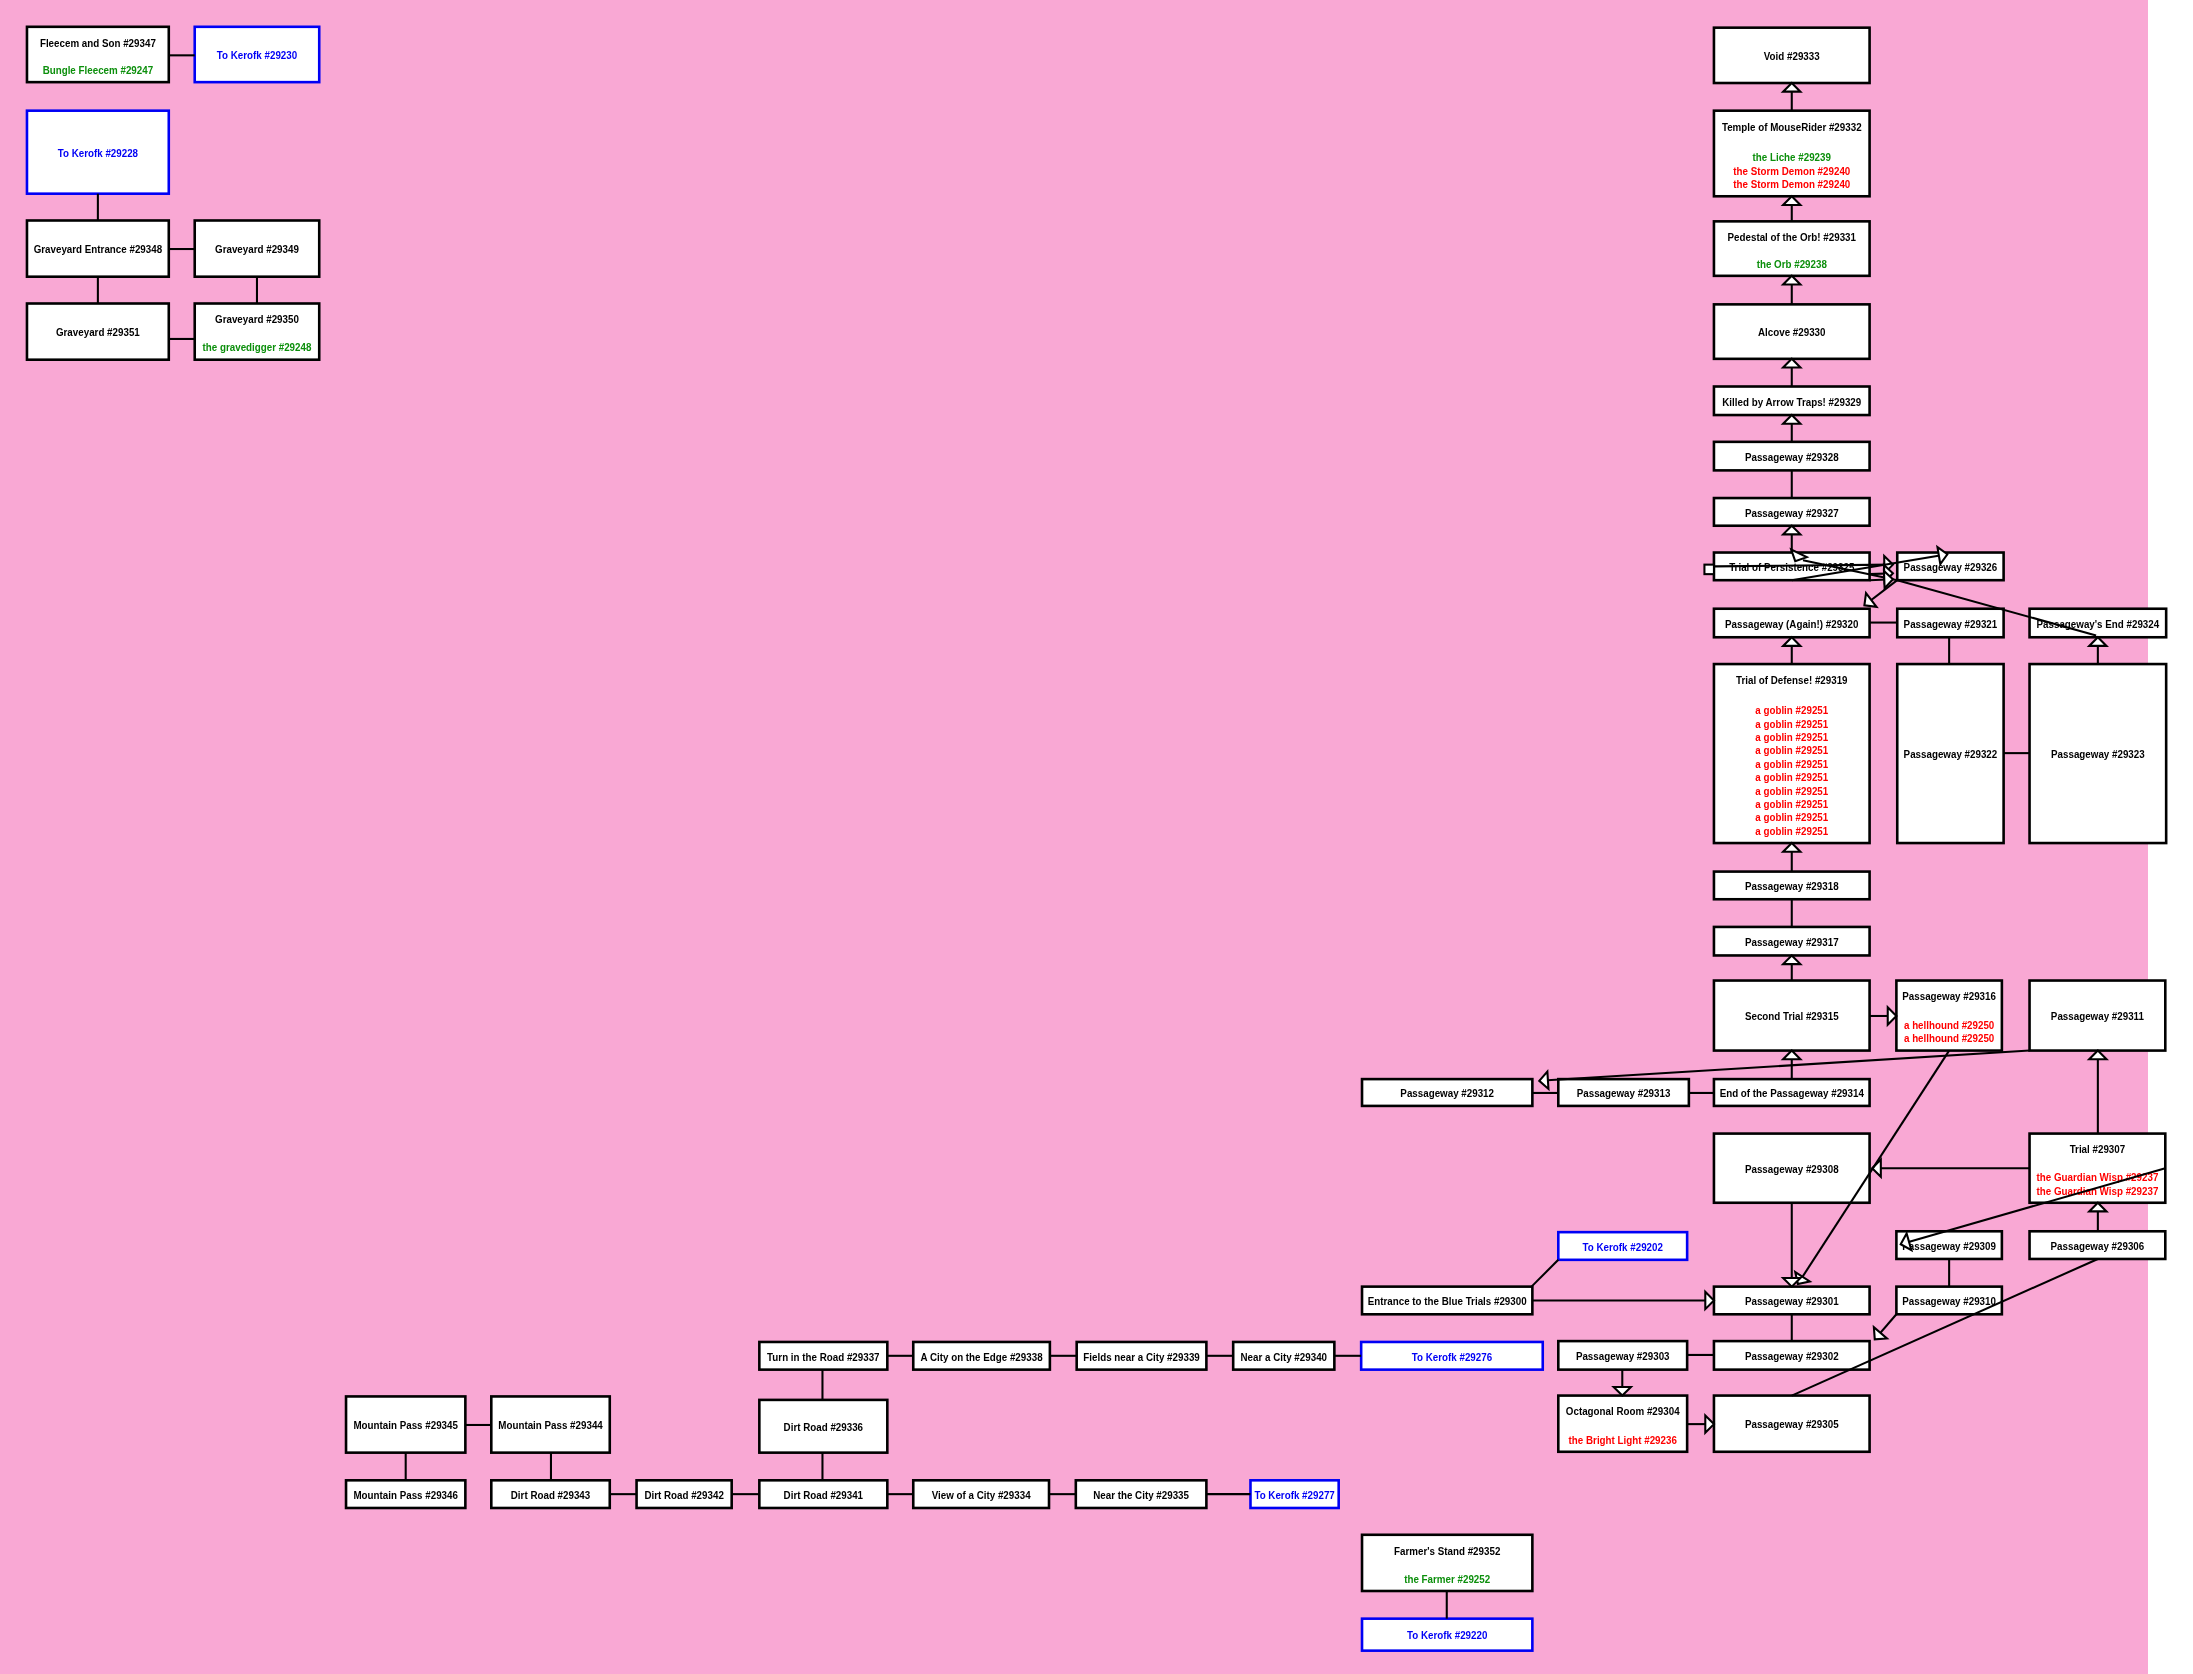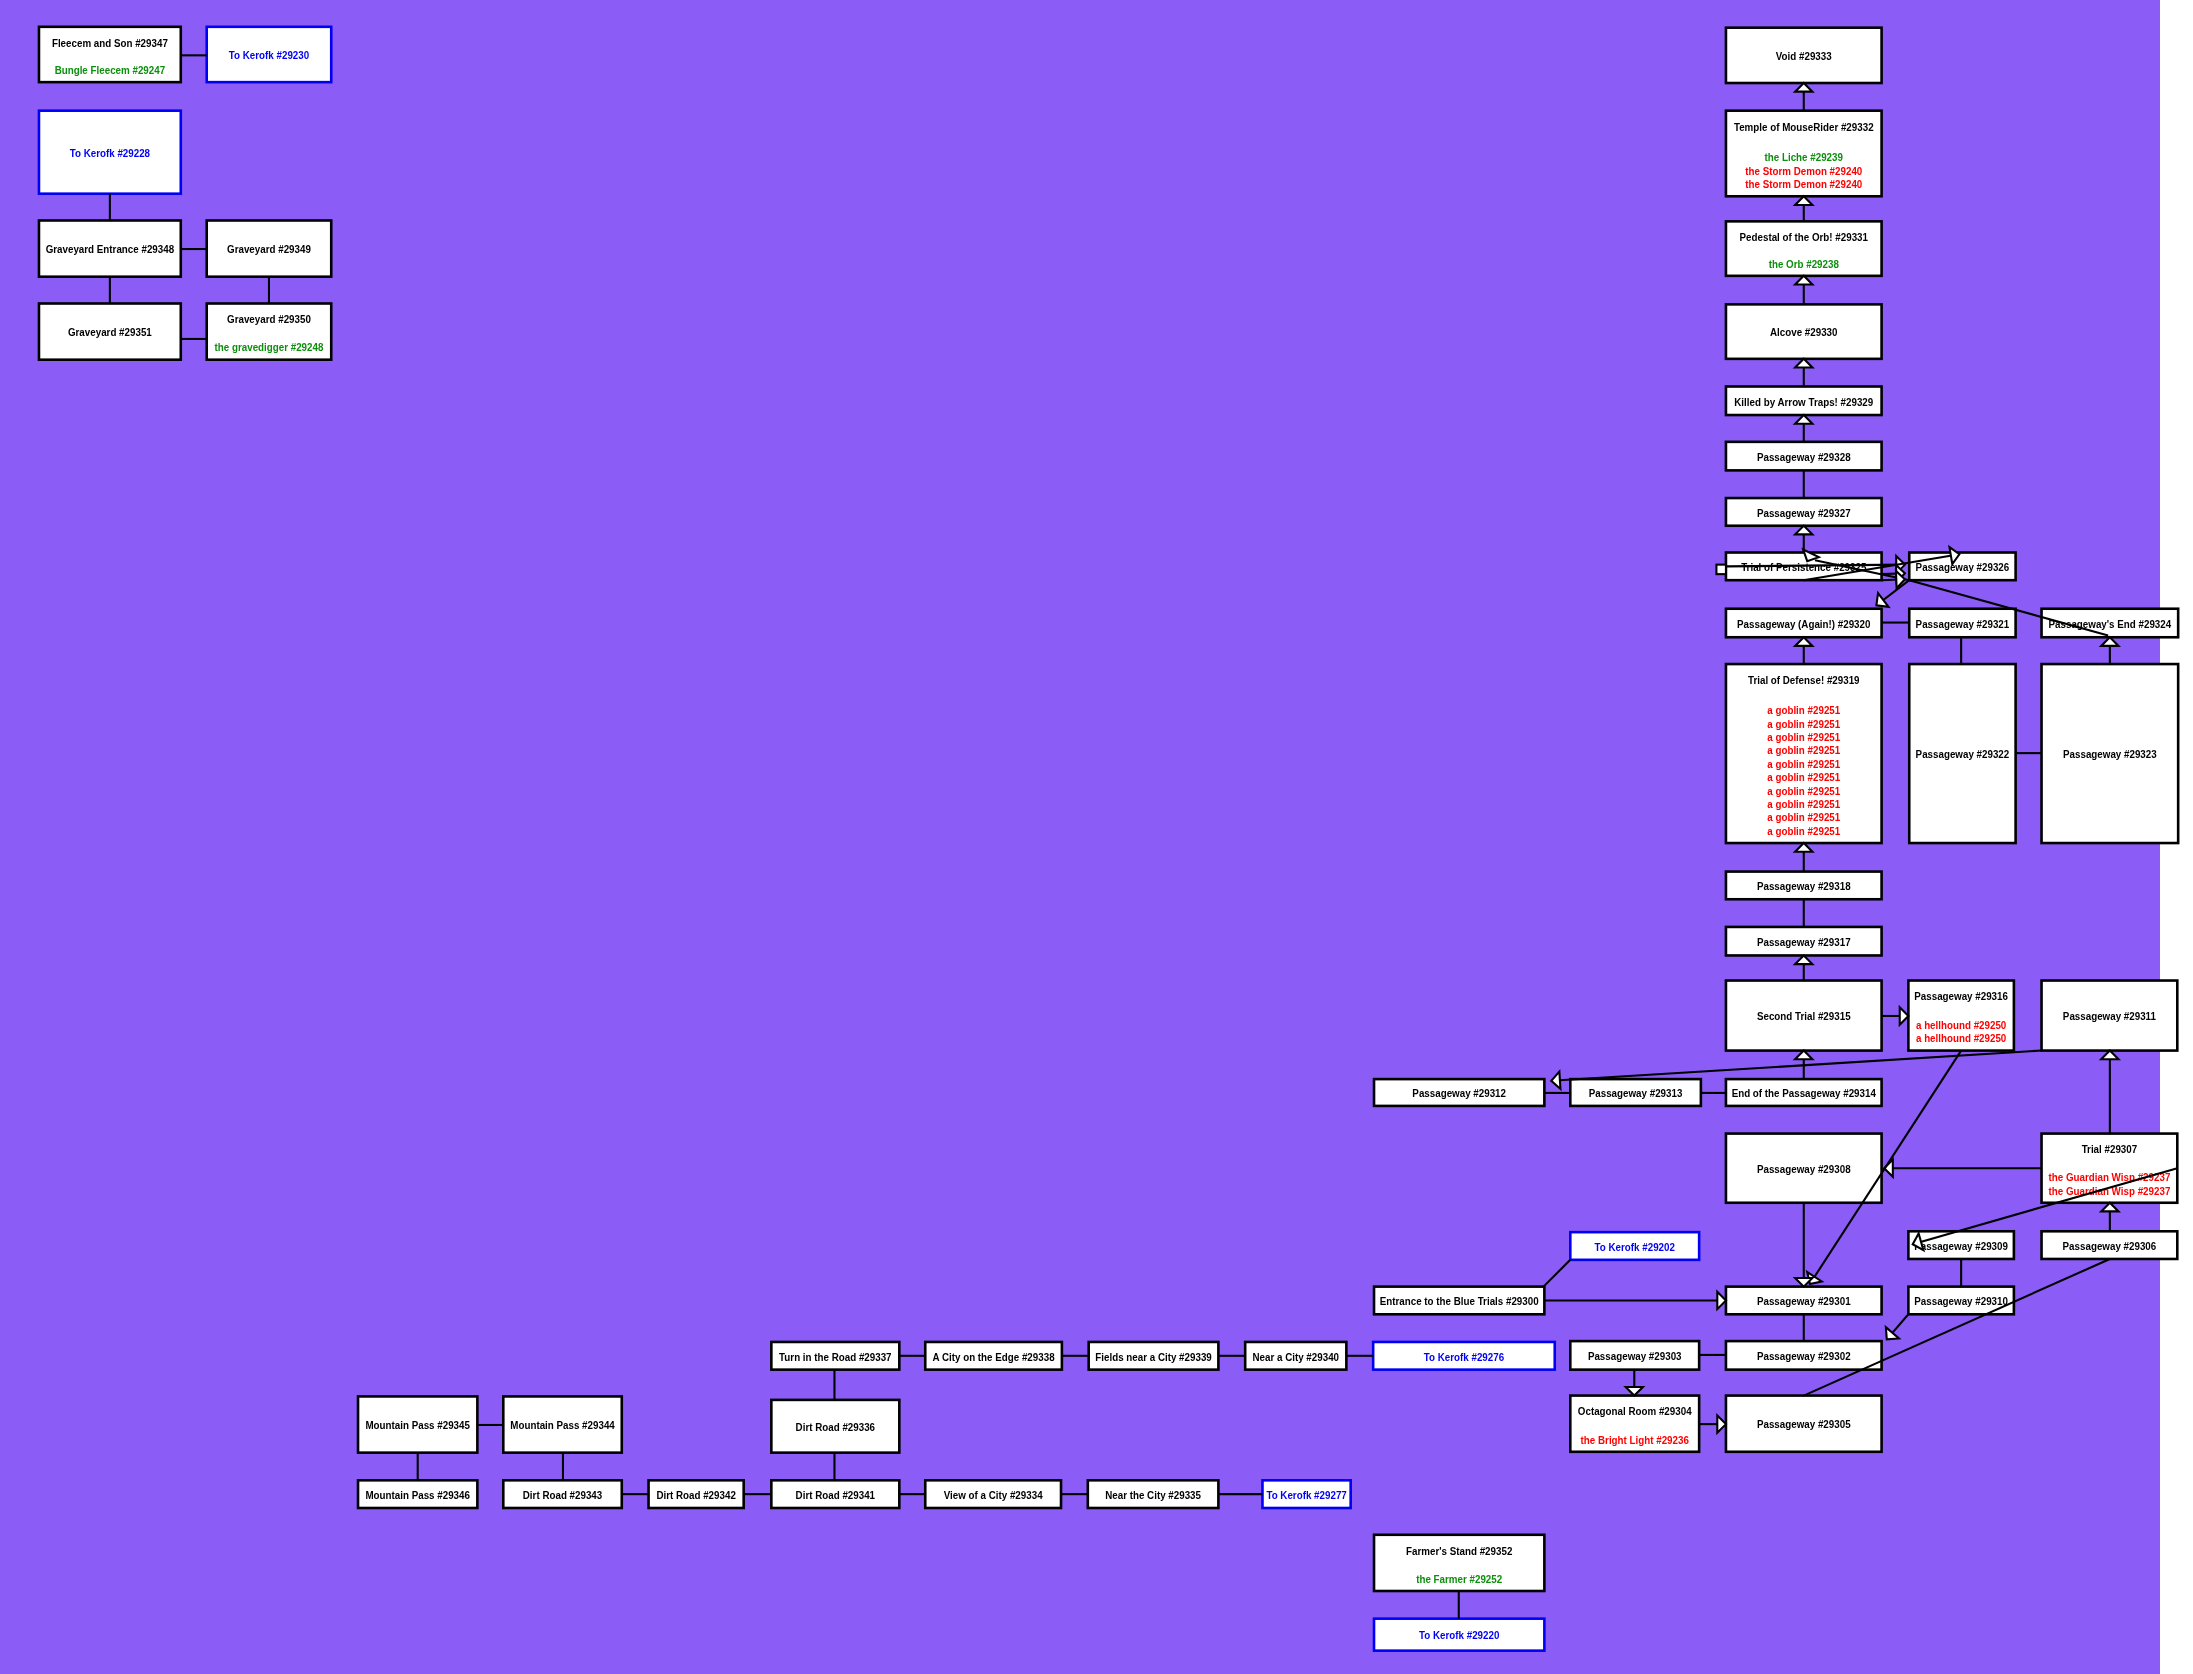--- a/index.html
+++ b/index.html
@@ -5,23 +5,22 @@
   html, body {
     margin: 0;
     padding: 0;
     background: #ffffff;
     overflow: hidden;
   }
   #map-canvas {
     position: relative;
     width: 2148px;
     height: 1674px;
-    background: #8b5cf6;
+    background: #f9a8d4;
     font-family: "Liberation Sans", "DejaVu Sans", sans-serif;
-    padding-left: 12px;
   }
   svg text {
     font-family: "Liberation Sans", "DejaVu Sans", sans-serif;
     font-weight: 700;
     font-size: 13.5px;
   }
 </style>
 </head>
 <body>
 

